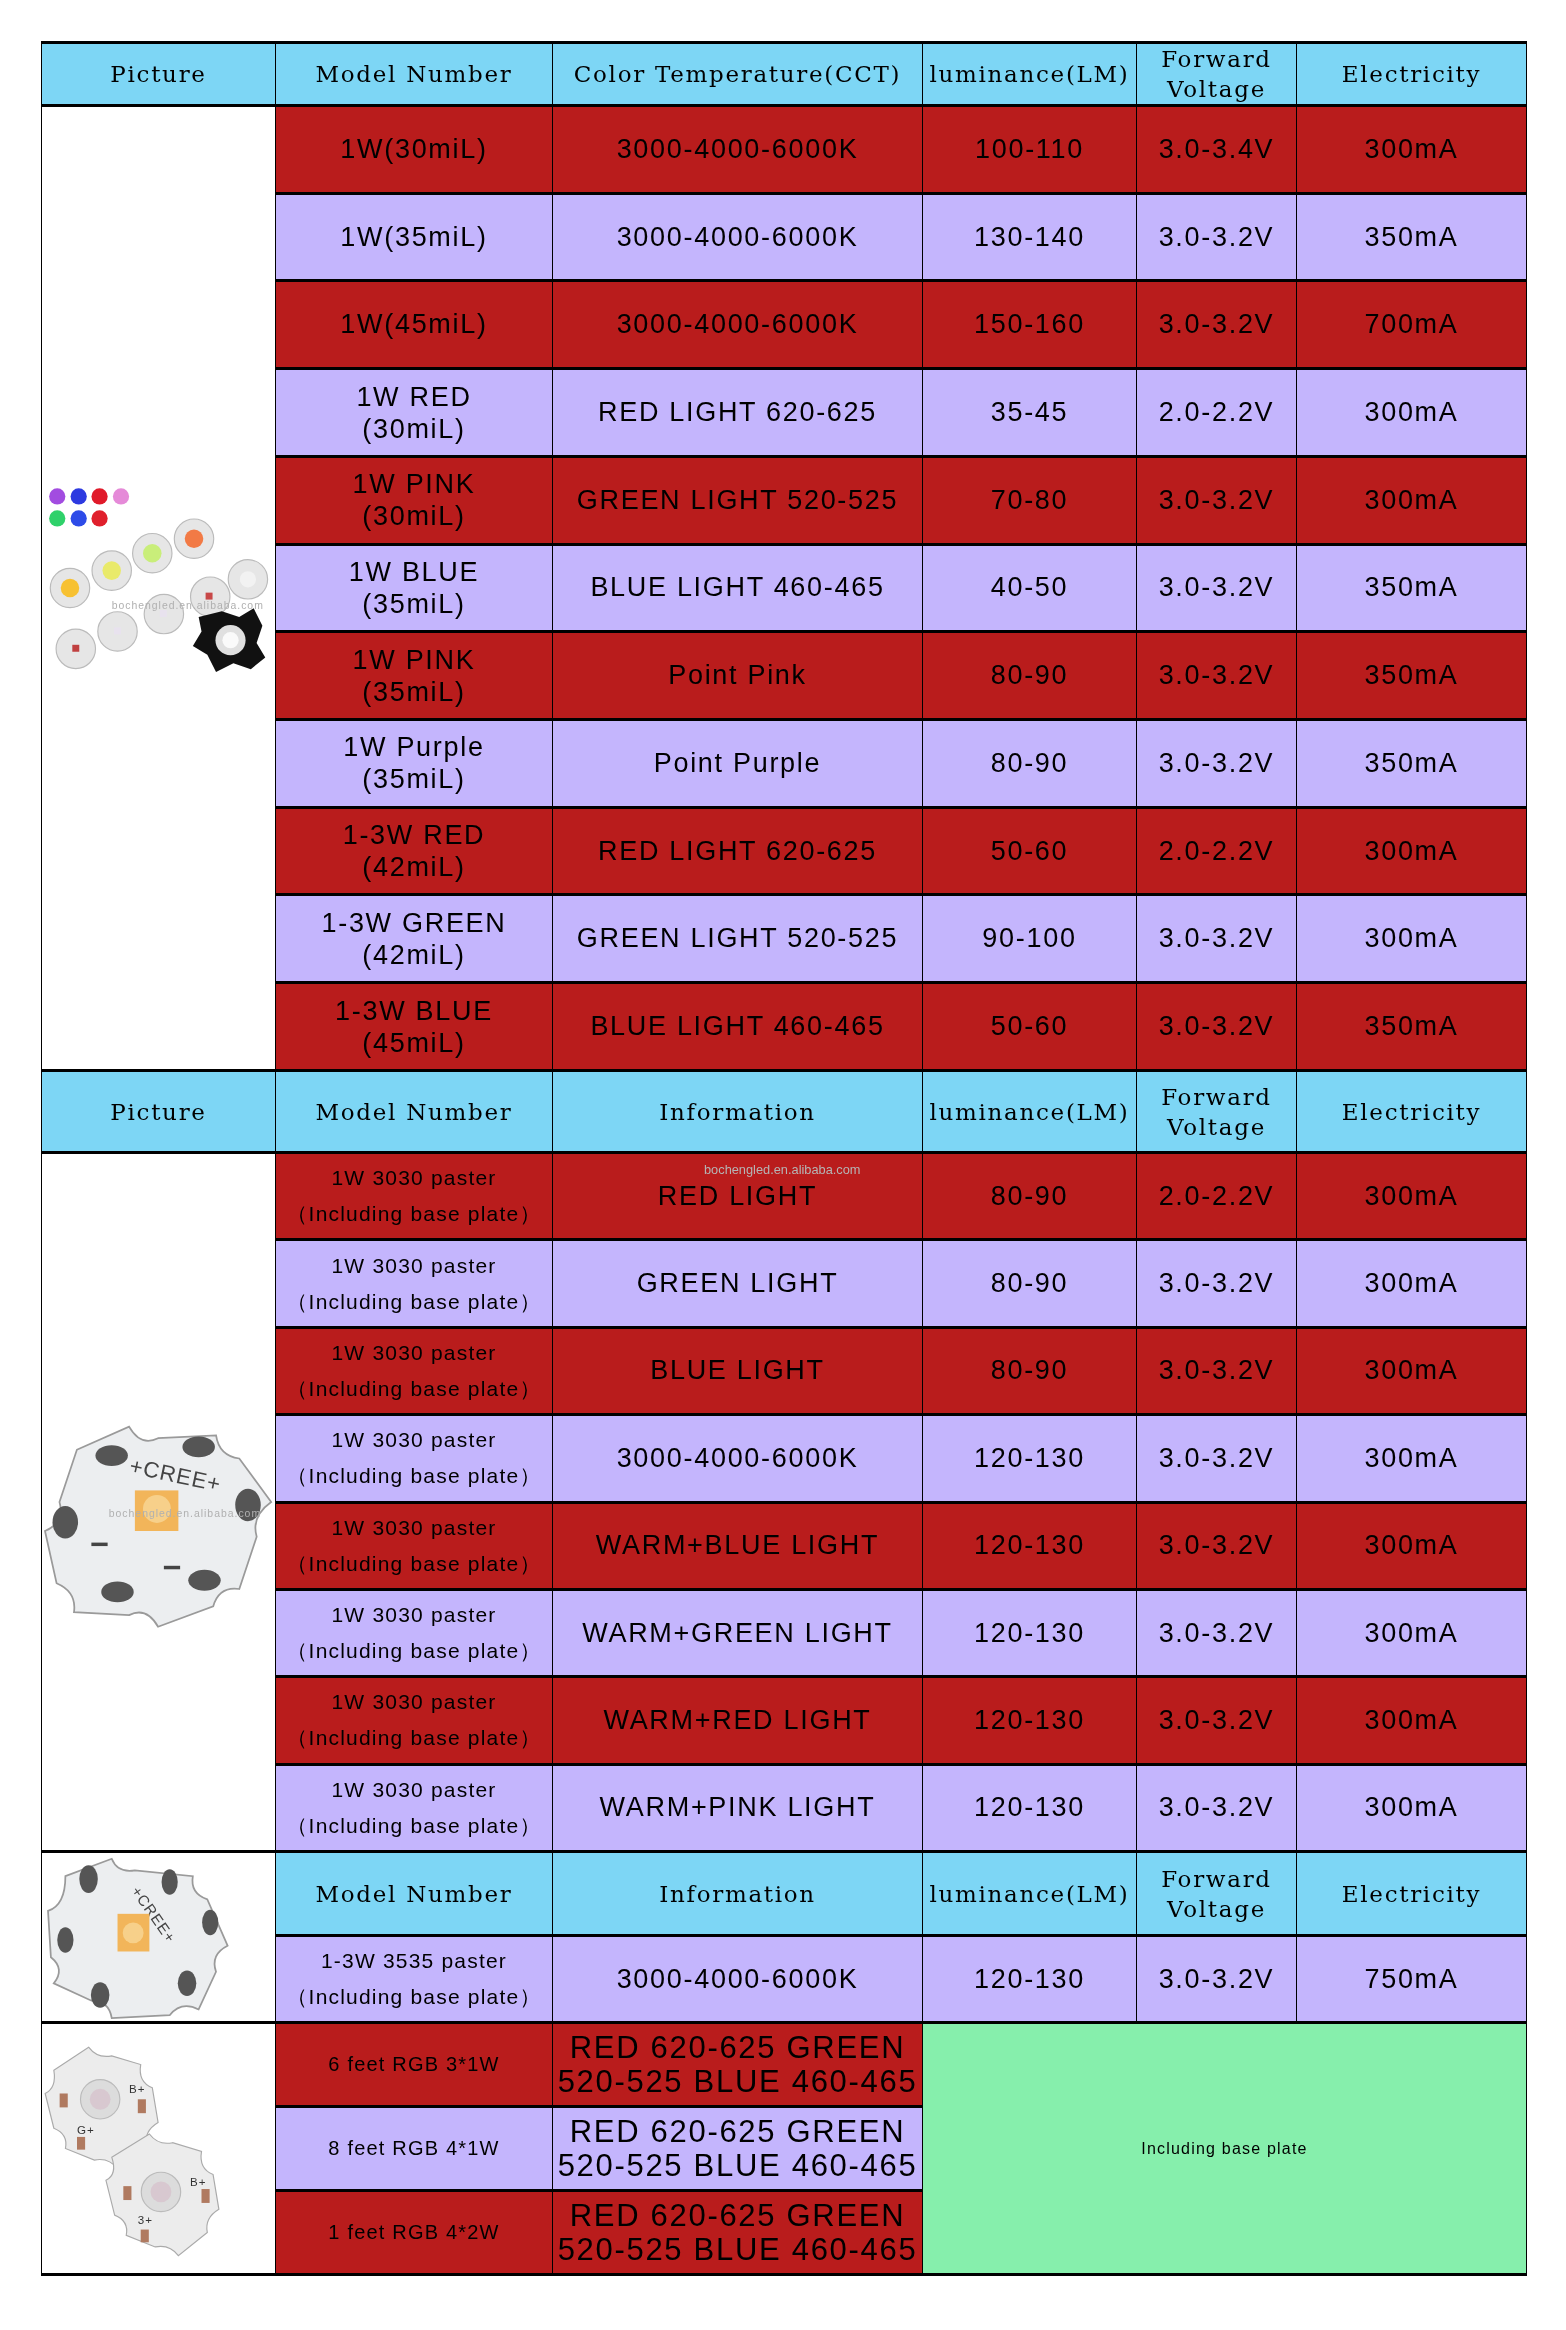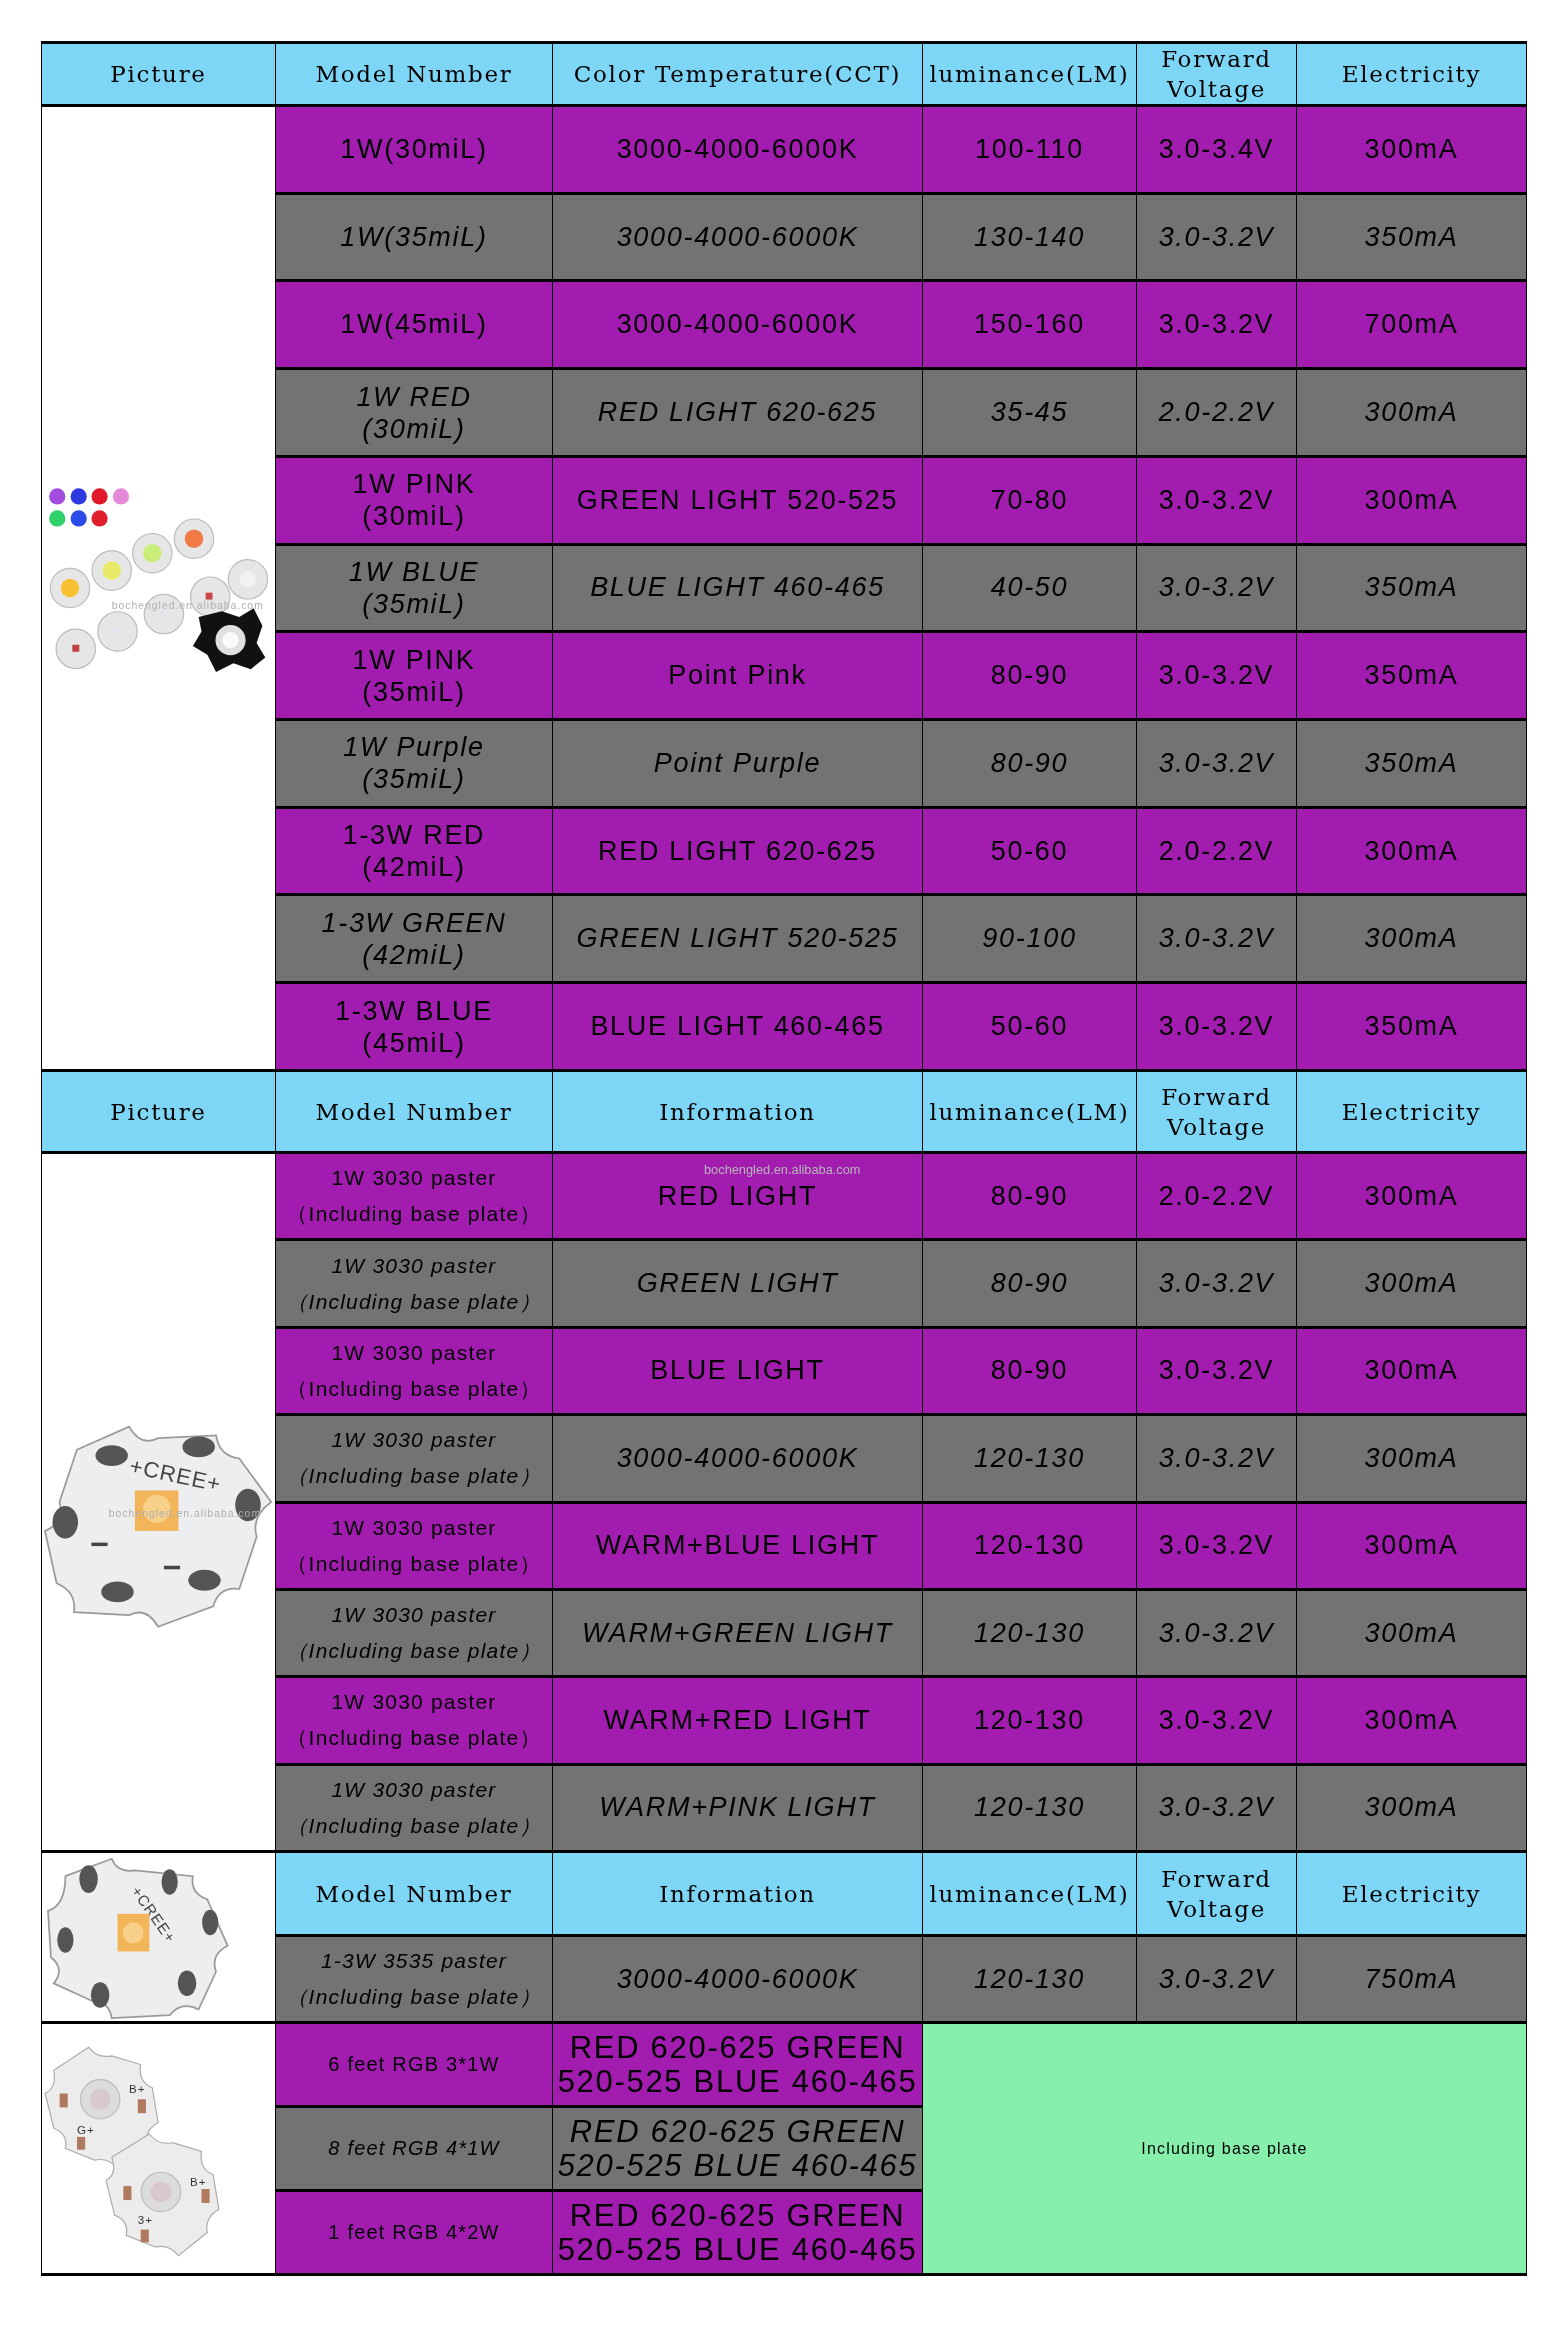--- a/index.html
+++ b/index.html
@@ -5,22 +5,22 @@
   html, body { margin:0; padding:0; background:#ffffff; }
   body { width:1567px; height:2330px; position:relative; overflow:hidden; }
   .tbl { position:absolute; left:41px; top:41px; width:1486px; border-collapse:collapse; table-layout:fixed;padding-left:20px; }
   .tbl td { border-left:1.7px solid #000; border-right:1.7px solid #000; border-top:3.5px solid #000; border-bottom:3.5px solid #000; text-align:center; vertical-align:middle; padding:0; color:#000; overflow:hidden; }
   .tbl td.pic { background:#fff; }
   .hdr td { background:#7dd6f5; font-family:"DejaVu Serif", serif; font-size:23px; letter-spacing:1.7px; height:56px; }
   .hdr td.pic { background:#7dd6f5; }
   .hdr td.pic.img { background:#fff; }
   .hdr .two { line-height:30px; }
   .row td { font-family:"Liberation Sans", sans-serif; font-size:27px; letter-spacing:1.7px; height:81px; }
-  .row.g td.d { background:#737373;font-style:italic; }
-  .row.w td.d { background:#a21caf; }
+  .row.g td.d { background:#c4b5fd; }
+  .row.w td.d { background:#b91c1c; }
   .row td.model2 { font-size:21px; line-height:36px; letter-spacing:1.2px; }
   .row td.twoline { line-height:32px; }
   .row td.rgbinfo { font-size:31px; line-height:34px; letter-spacing:1.7px; }
   .row td.rgbmodel { font-size:20px; letter-spacing:1.2px; }
   .wm { position:absolute; font-family:"Liberation Sans", sans-serif; font-size:12.8px; color:#b5b5b5; letter-spacing:0; }
   .picbox { position:relative; width:100%; height:100%; }
   svg { display:block; }
 </style>
 </head>
 <body>

